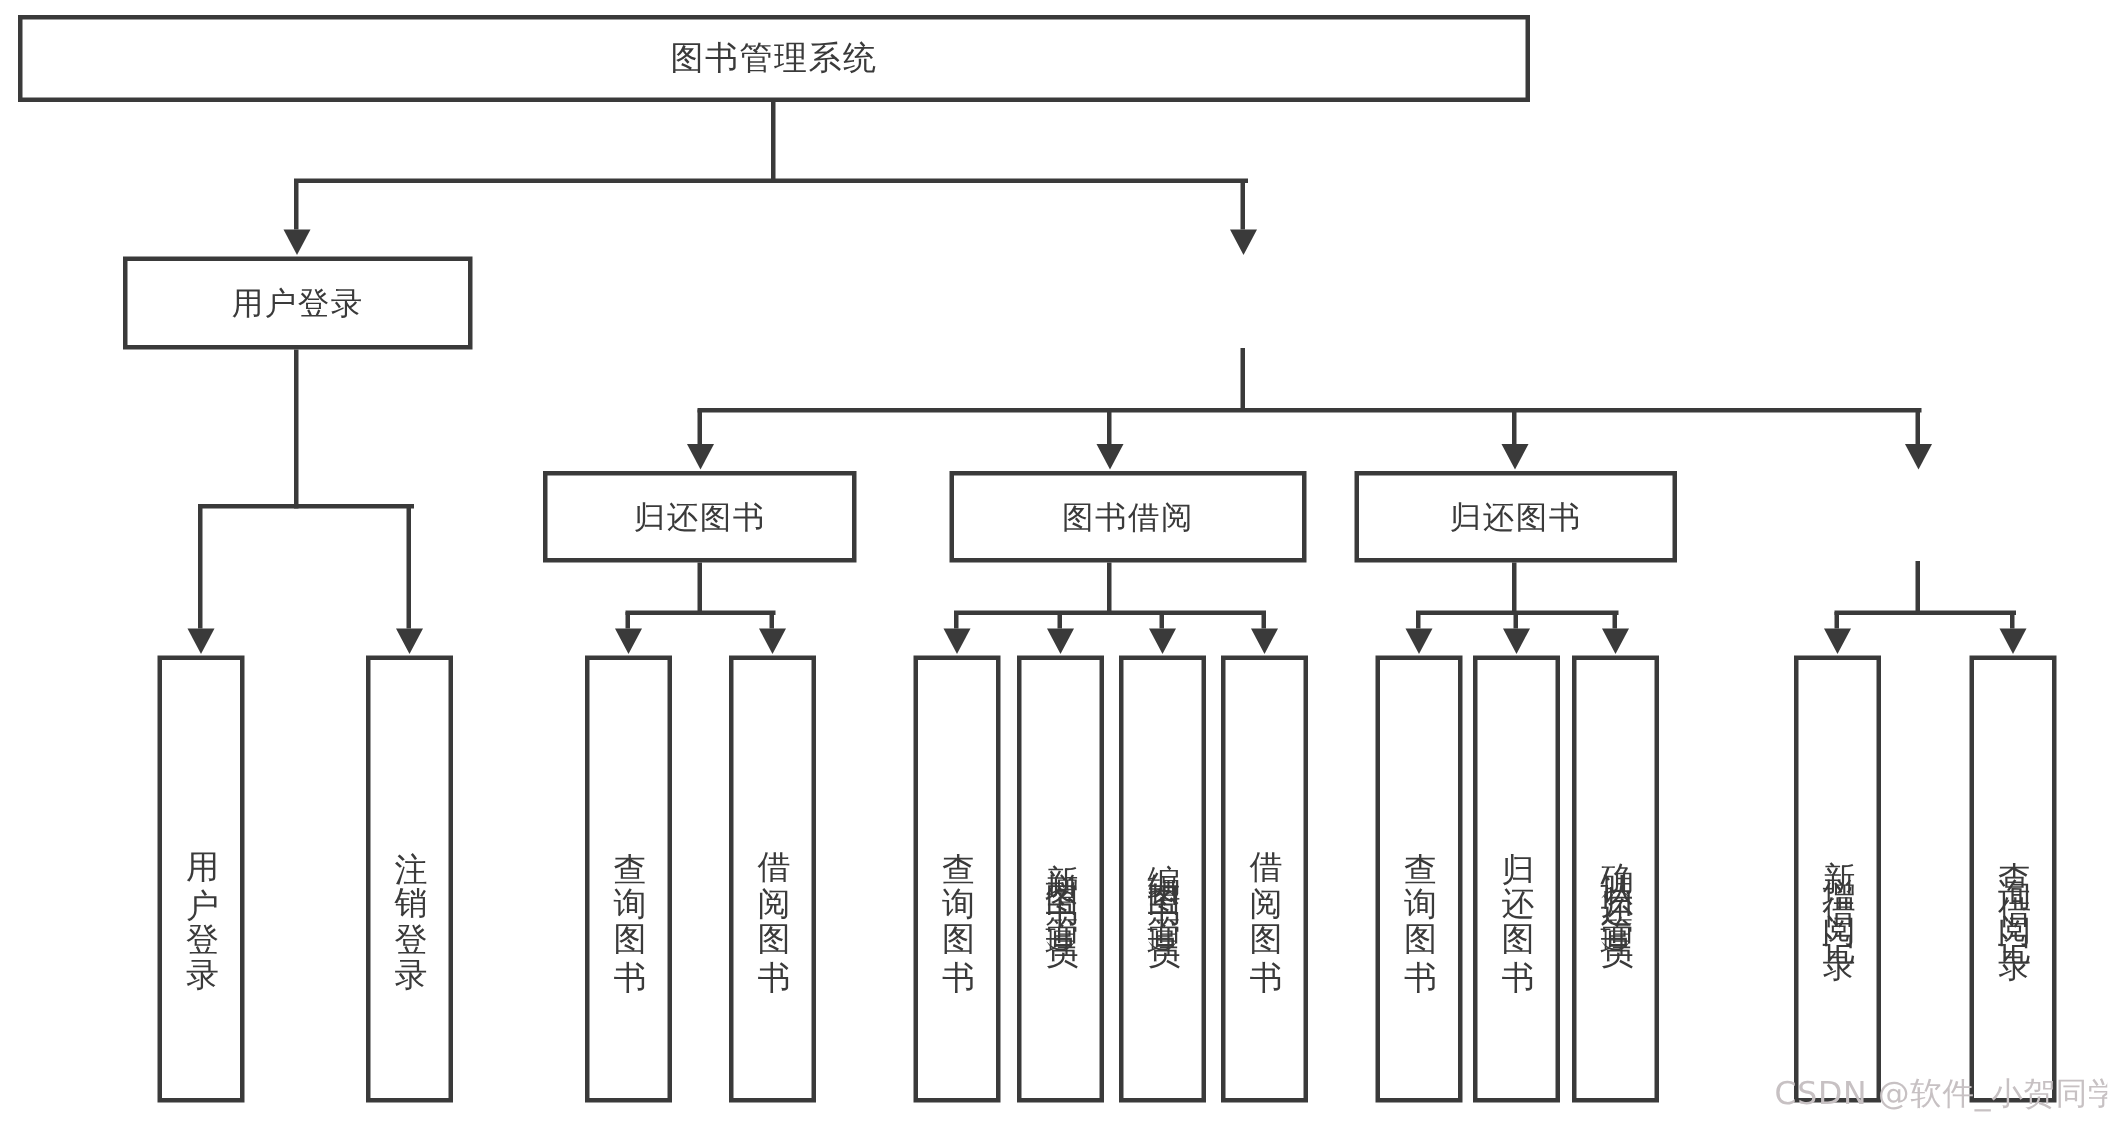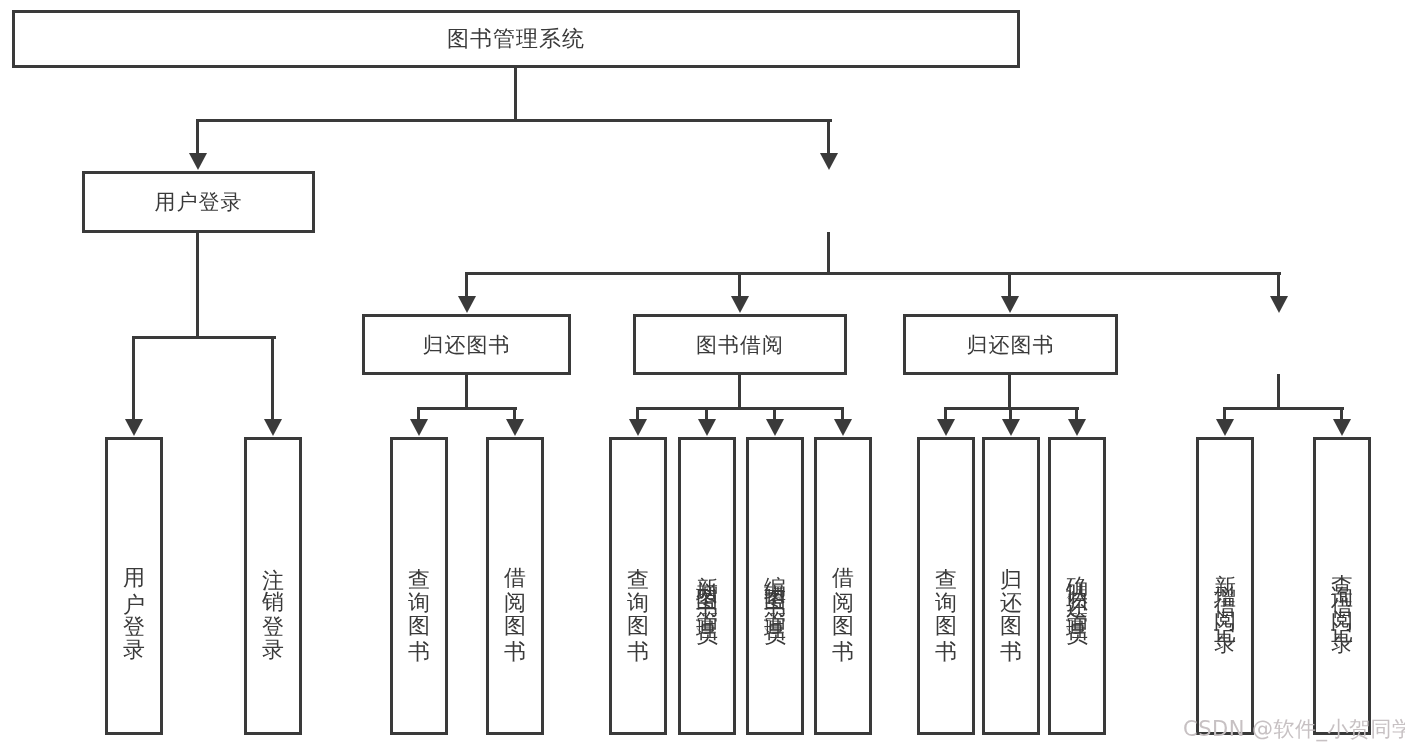--- a/index.html
+++ b/index.html
@@ -53,21 +53,21 @@
     <span class="hlabel" style="font-size:22px;">图书管理系统</span>
   </div>
 
   <div class="box" style="left:82px;top:171px;width:233px;height:62px;">
     <span class="hlabel">用户登录</span>
   </div>
 
   <div class="box" style="left:362px;top:314px;width:209px;height:61px;">
     <span class="hlabel">归还图书</span>
   </div>
-  <div class="box" style="left:633px;top:314px;width:214px;height:61px;">
+  <div class="box" style="left:633px;top:314px;width:238px;height:61px;">
     <span class="hlabel">图书借阅</span>
   </div>
   <div class="box" style="left:903px;top:314px;width:215px;height:61px;">
     <span class="hlabel">归还图书</span>
   </div>
 
   <div class="box" style="left:105px;top:437px;width:58px;height:298px;">
     <span class="vlabel ls4">用户登录</span>
   </div>
   <div class="box" style="left:244px;top:437px;width:58px;height:298px;">

